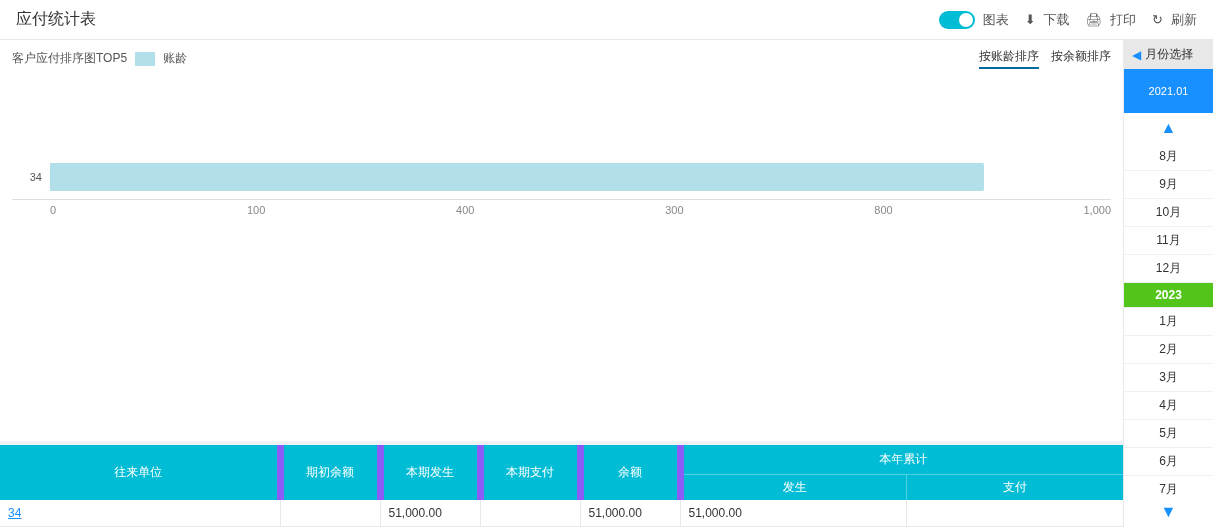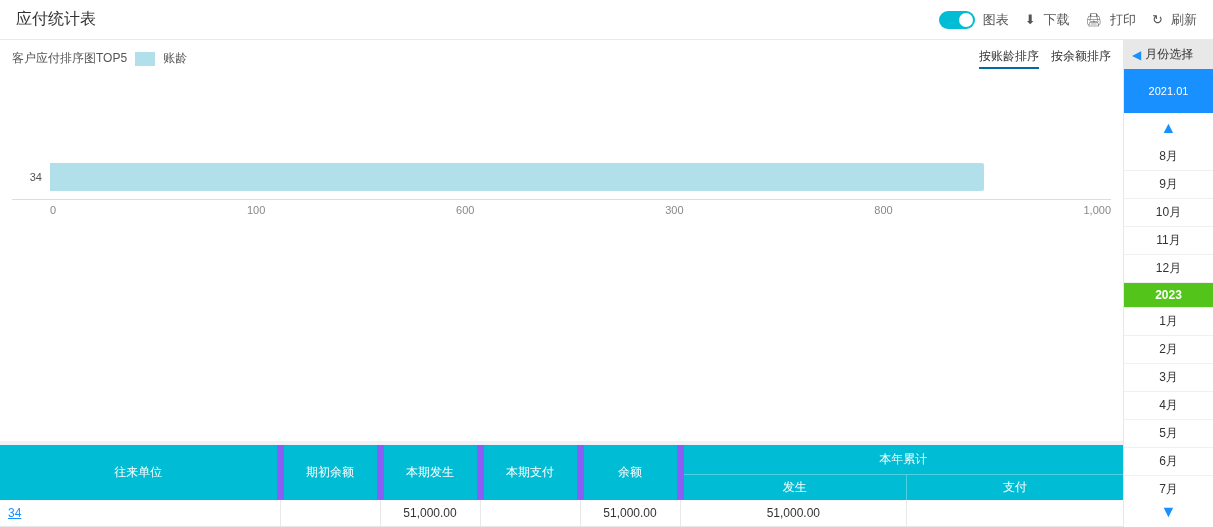--- a/index.html
+++ b/index.html
@@ -42,21 +42,21 @@
     
     .table-section { background: #fff; border-top: 4px solid #f0f2f5; }
     .table-wrapper { overflow: hidden; }
     table { width: 100%; border-collapse: collapse; }
     .table-header-row th { background: #00bcd4; color: #fff; text-align: center; padding: 6px 8px; font-weight: normal; font-size: 12px; border-right: 7px solid #8b5cf6; }
     .table-header-row th:last-child { border-right: none; text-align: center; }
     .sub-header-row th { background: #00bcd4; color: #fff; text-align: center; padding: 4px 24px; font-weight: normal; font-size: 12px; border-right: 1px solid #4dd0e1; border-top: 1px solid #4dd0e1; }
     .sub-header-row th:last-child { border-right: none; }
     .data-row td { padding: 6px 8px; border-bottom: 1px solid #e8e8e8; border-right: 1px solid #e8e8e8; font-size: 12px; }
     .data-row td:last-child { border-right: none; }
-    .text-right { text-align: center; }
+    .text-right { text-align: left; }
     .link-text { color: #1890ff; cursor: pointer; text-decoration: underline; }
     
     
     .right-sidebar { width: 90px; background: #fff; border-left: 1px solid #e8e8e8; display: flex; flex-direction: column; overflow: hidden; }
     .sidebar-header { background: #e8e8e8; padding: 6px 8px; font-size: 12px; color: #333; text-align: center; display: flex; align-items: center; gap: 4px; }
     .sidebar-date-input { background: #1890ff; color: #fff; padding: 16px 6px; font-size: 11px; text-align: center; cursor: pointer; }
     .sidebar-scroll { flex: 1; overflow-y: auto; overflow-x: hidden; }
     .sidebar-scroll::-webkit-scrollbar { width: 4px; }
     .sidebar-scroll::-webkit-scrollbar-thumb { background: #ccc; border-radius: 2px; }
     .month-item { padding: 5px 8px; font-size: 12px; text-align: center; cursor: pointer; color: #333; border-bottom: 1px solid #f0f0f0; }
@@ -116,21 +116,21 @@
             <div class="bar-label">34</div>
             <div class="bar-container">
               <div class="bar-fill" style="width: 88%;"></div>
 
             </div>
           </div>
 
           <div class="x-axis">
             <span>0</span>
             <span>100</span>
-            <span>600</span>
+            <span>400</span>
             <span>300</span>
             <span>800</span>
             <span>1,000</span>
           </div>
         </div>
       </div>
 
       <div class="table-section">
         <div class="table-wrapper">
           <table>

